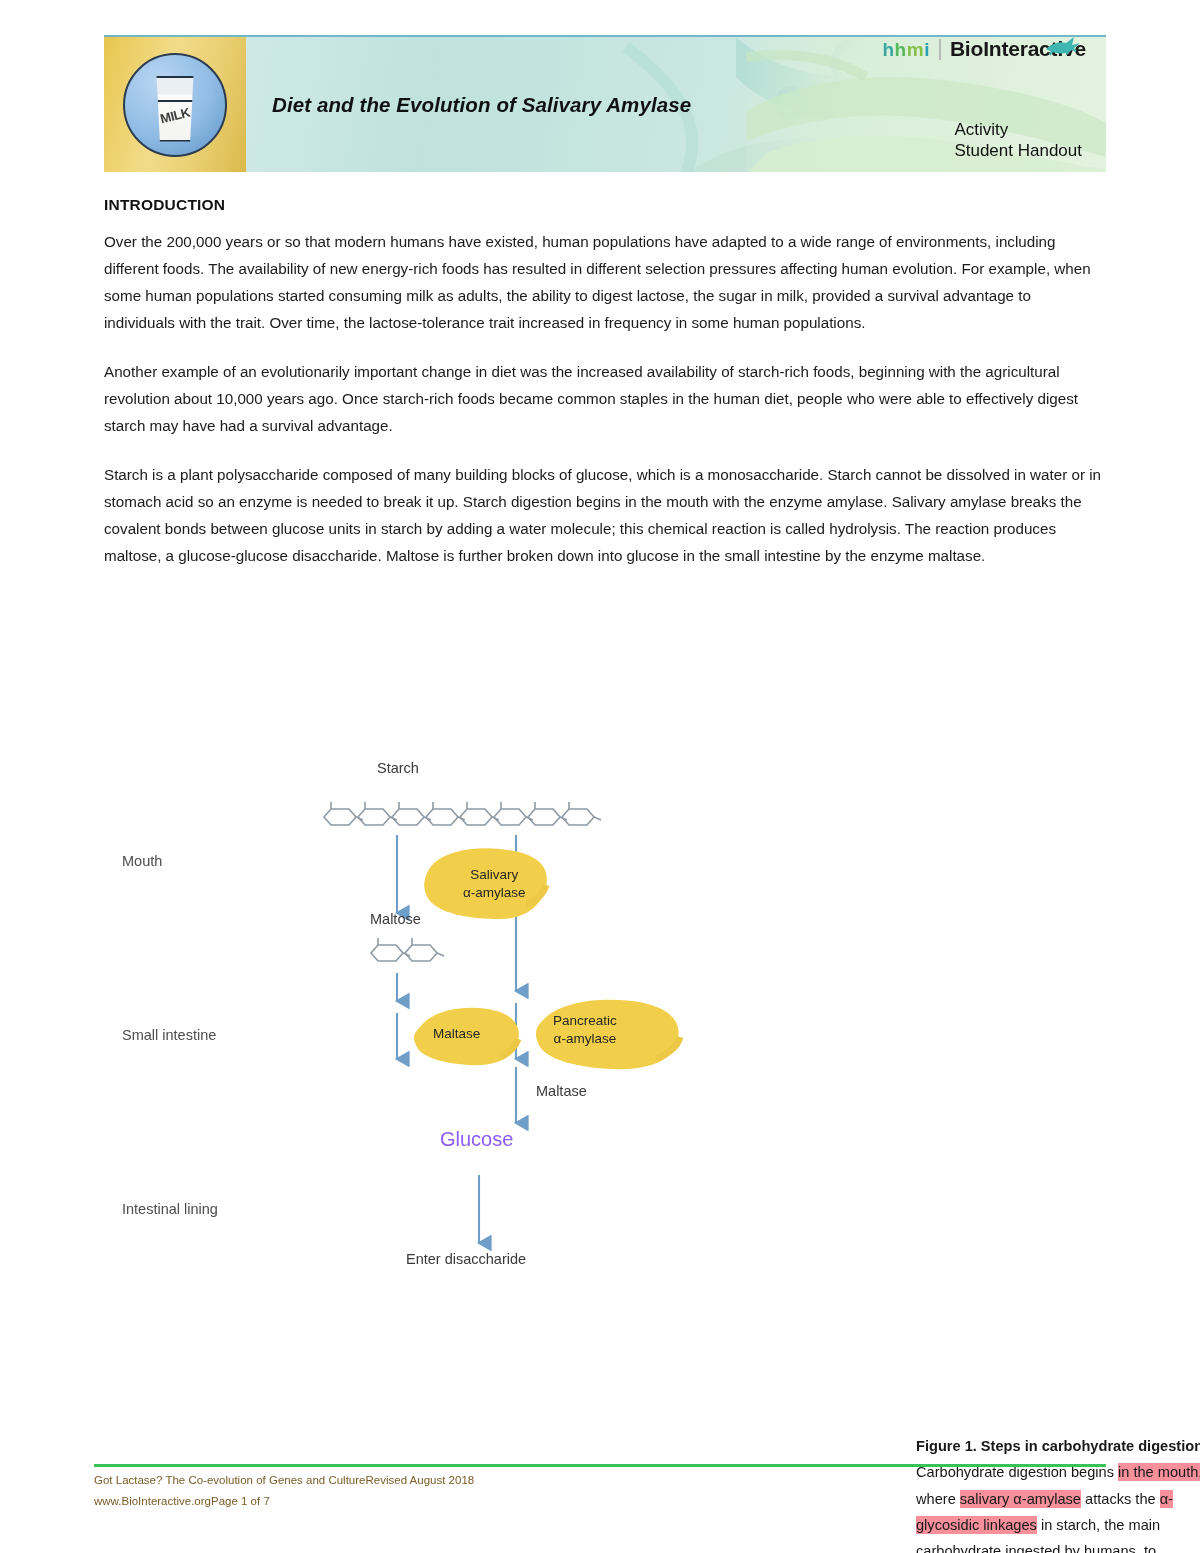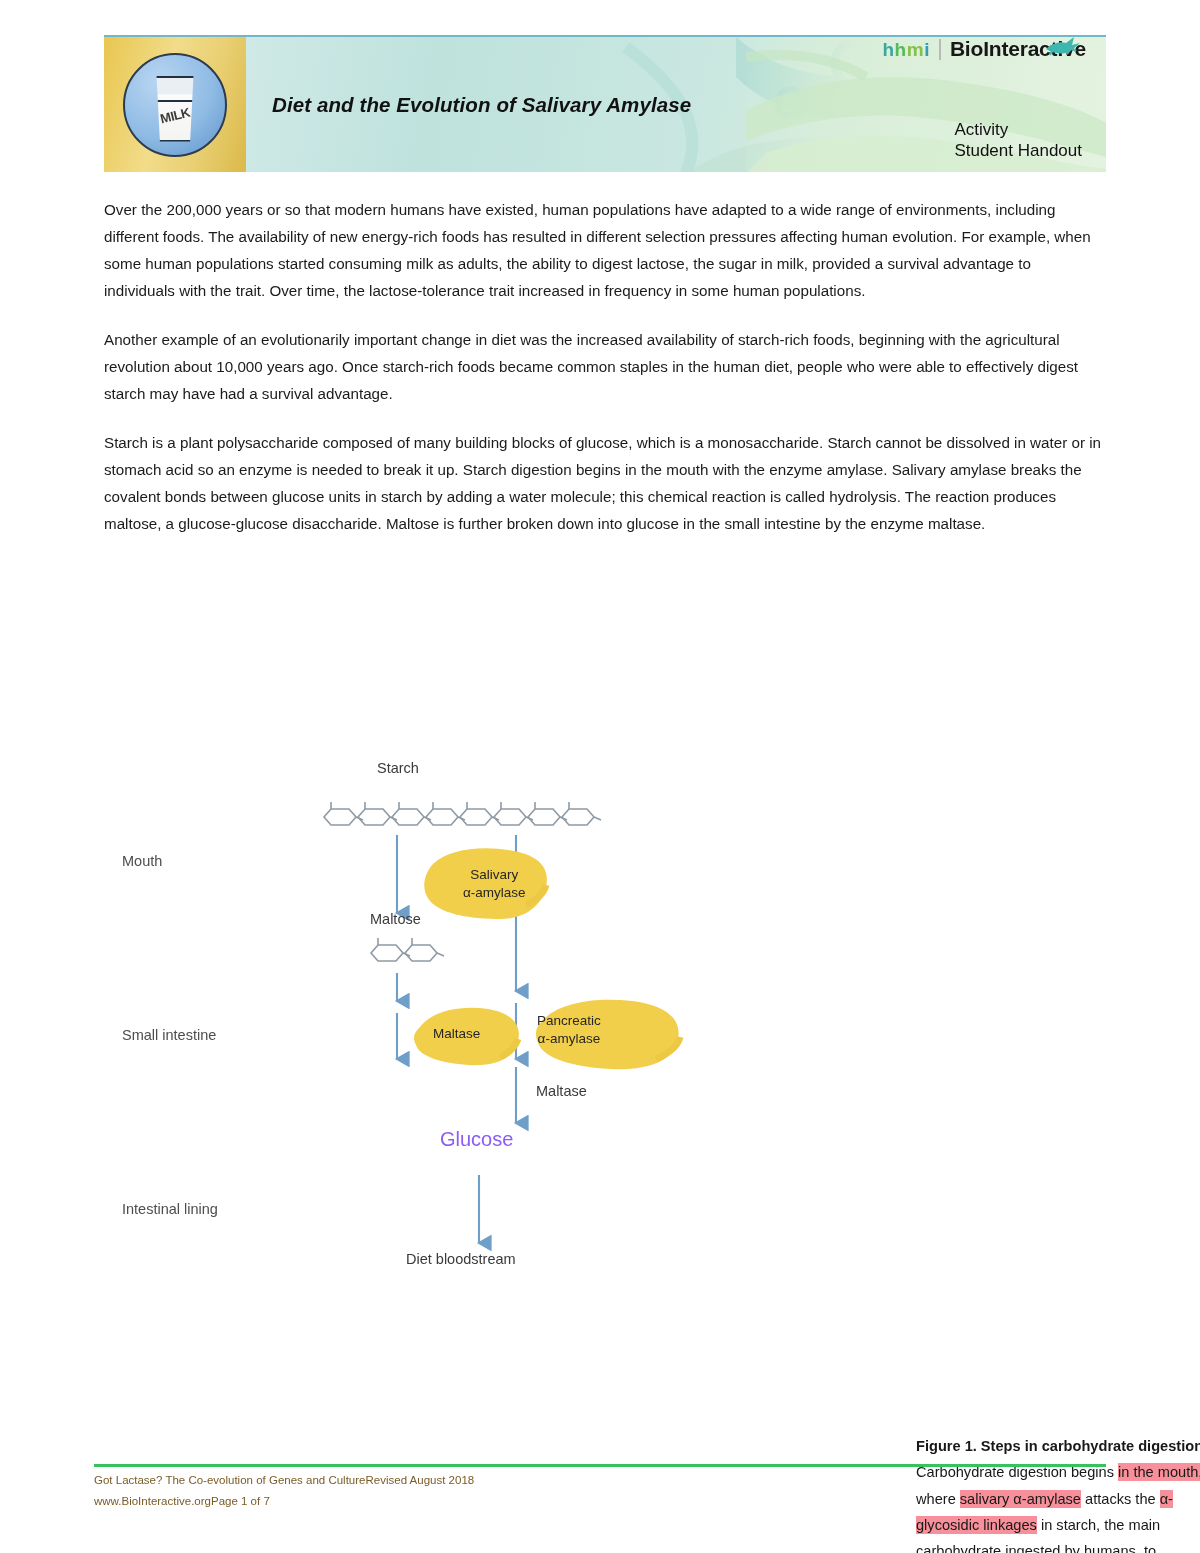--- a/index.html
+++ b/index.html
@@ -187,20 +187,21 @@
 
     <div class="doc-kind">
       <div class="k1">Activity</div>
       <div class="k2">Student Handout</div>
     </div>
 
   </div>
 </div>
 
 <div class="content">
+  <h2 class="section">INTRODUCTION</h2>
   <p class="para">Over the 200,000 years or so that modern humans have existed, human populations have adapted to a wide range of environments, including different foods. The availability of new energy-rich foods has resulted in different selection pressures affecting human evolution. For example, when some human populations started consuming milk as adults, the ability to digest lactose, the sugar in milk, provided a survival advantage to individuals with the trait. Over time, the lactose-tolerance trait increased in frequency in some human populations.</p>
   <p class="para">Another example of an evolutionarily important change in diet was the increased availability of starch-rich foods, beginning with the agricultural revolution about 10,000 years ago. Once starch-rich foods became common staples in the human diet, people who were able to effectively digest starch may have had a survival advantage.</p>
   <p class="para">Starch is a plant polysaccharide composed of many building blocks of glucose, which is a monosaccharide. Starch cannot be dissolved in water or in stomach acid so an enzyme is needed to break it up. Starch digestion begins in the mouth with the enzyme amylase. Salivary amylase breaks the covalent bonds between glucose units in starch by adding a water molecule; this chemical reaction is called hydrolysis. The reaction produces maltose, a glucose-glucose disaccharide. Maltose is further broken down into glucose in the small intestine by the enzyme maltase.</p>
 </div>
 
 <div class="figure-wrap">
 
   <div class="diagram">
 
     <svg width="700" height="580" viewBox="0 0 700 580" style="position:absolute;left:0;top:0;">
@@ -300,30 +301,30 @@
       <path d="M124 62 C138 56 146 48 148 40" stroke="#edc845" stroke-width="7" fill="none"></path>
     </svg>
 
     <div class="dlabel" style="left:18px; top:138px;">Mouth</div>
     <div class="dlabel" style="left:18px; top:312px;">Small intestine</div>
     <div class="dlabel" style="left:18px; top:486px;">Intestinal lining</div>
 
     <div class="dlabel dark" style="left:273px; top:45px;text-align:right;">Starch</div>
     <div class="dlabel dark" style="left:266px; top:196px;">Maltose</div>
     <div class="dlabel big" style="left:336px; top:413px;">Glucose</div>
-    <div class="dlabel dark" style="left:302px; top:536px;">Diet bloodstream</div>
+    <div class="dlabel dark" style="left:302px; top:536px;">Enter disaccharide</div>
 
     <div class="hl-note" style="left:350px; top:146px;">
       <span>Salivary</span><br>
       <span>α-amylase</span>
     </div>
 
     <div class="hl-note" style="left:320px; top:305px;">Maltase</div>
 
-    <div class="hl-note" style="left:424px; top:292px;">
+    <div class="hl-note" style="left:440px; top:292px;">
       <span>Pancreatic</span><br>
       <span>α-amylase</span>
     </div>
 
     <div class="dlabel dark" style="left:432px; top:368px;">Maltase</div>
 
   </div>
 
   <div class="caption">
     <span id="caption-rich"><span style="font-weight: bold;">Figure 1. Steps in carbohydrate digestion.</span><span> Carbohydrate digestion begins </span><span class="hlp">in the mouth,</span><span> where </span><span class="hlp">salivary α-amylase</span><span> attacks the </span><span class="hlp">α-glycosidic linkages</span><span> in starch, the main carbohydrate ingested by humans, to </span></span>

